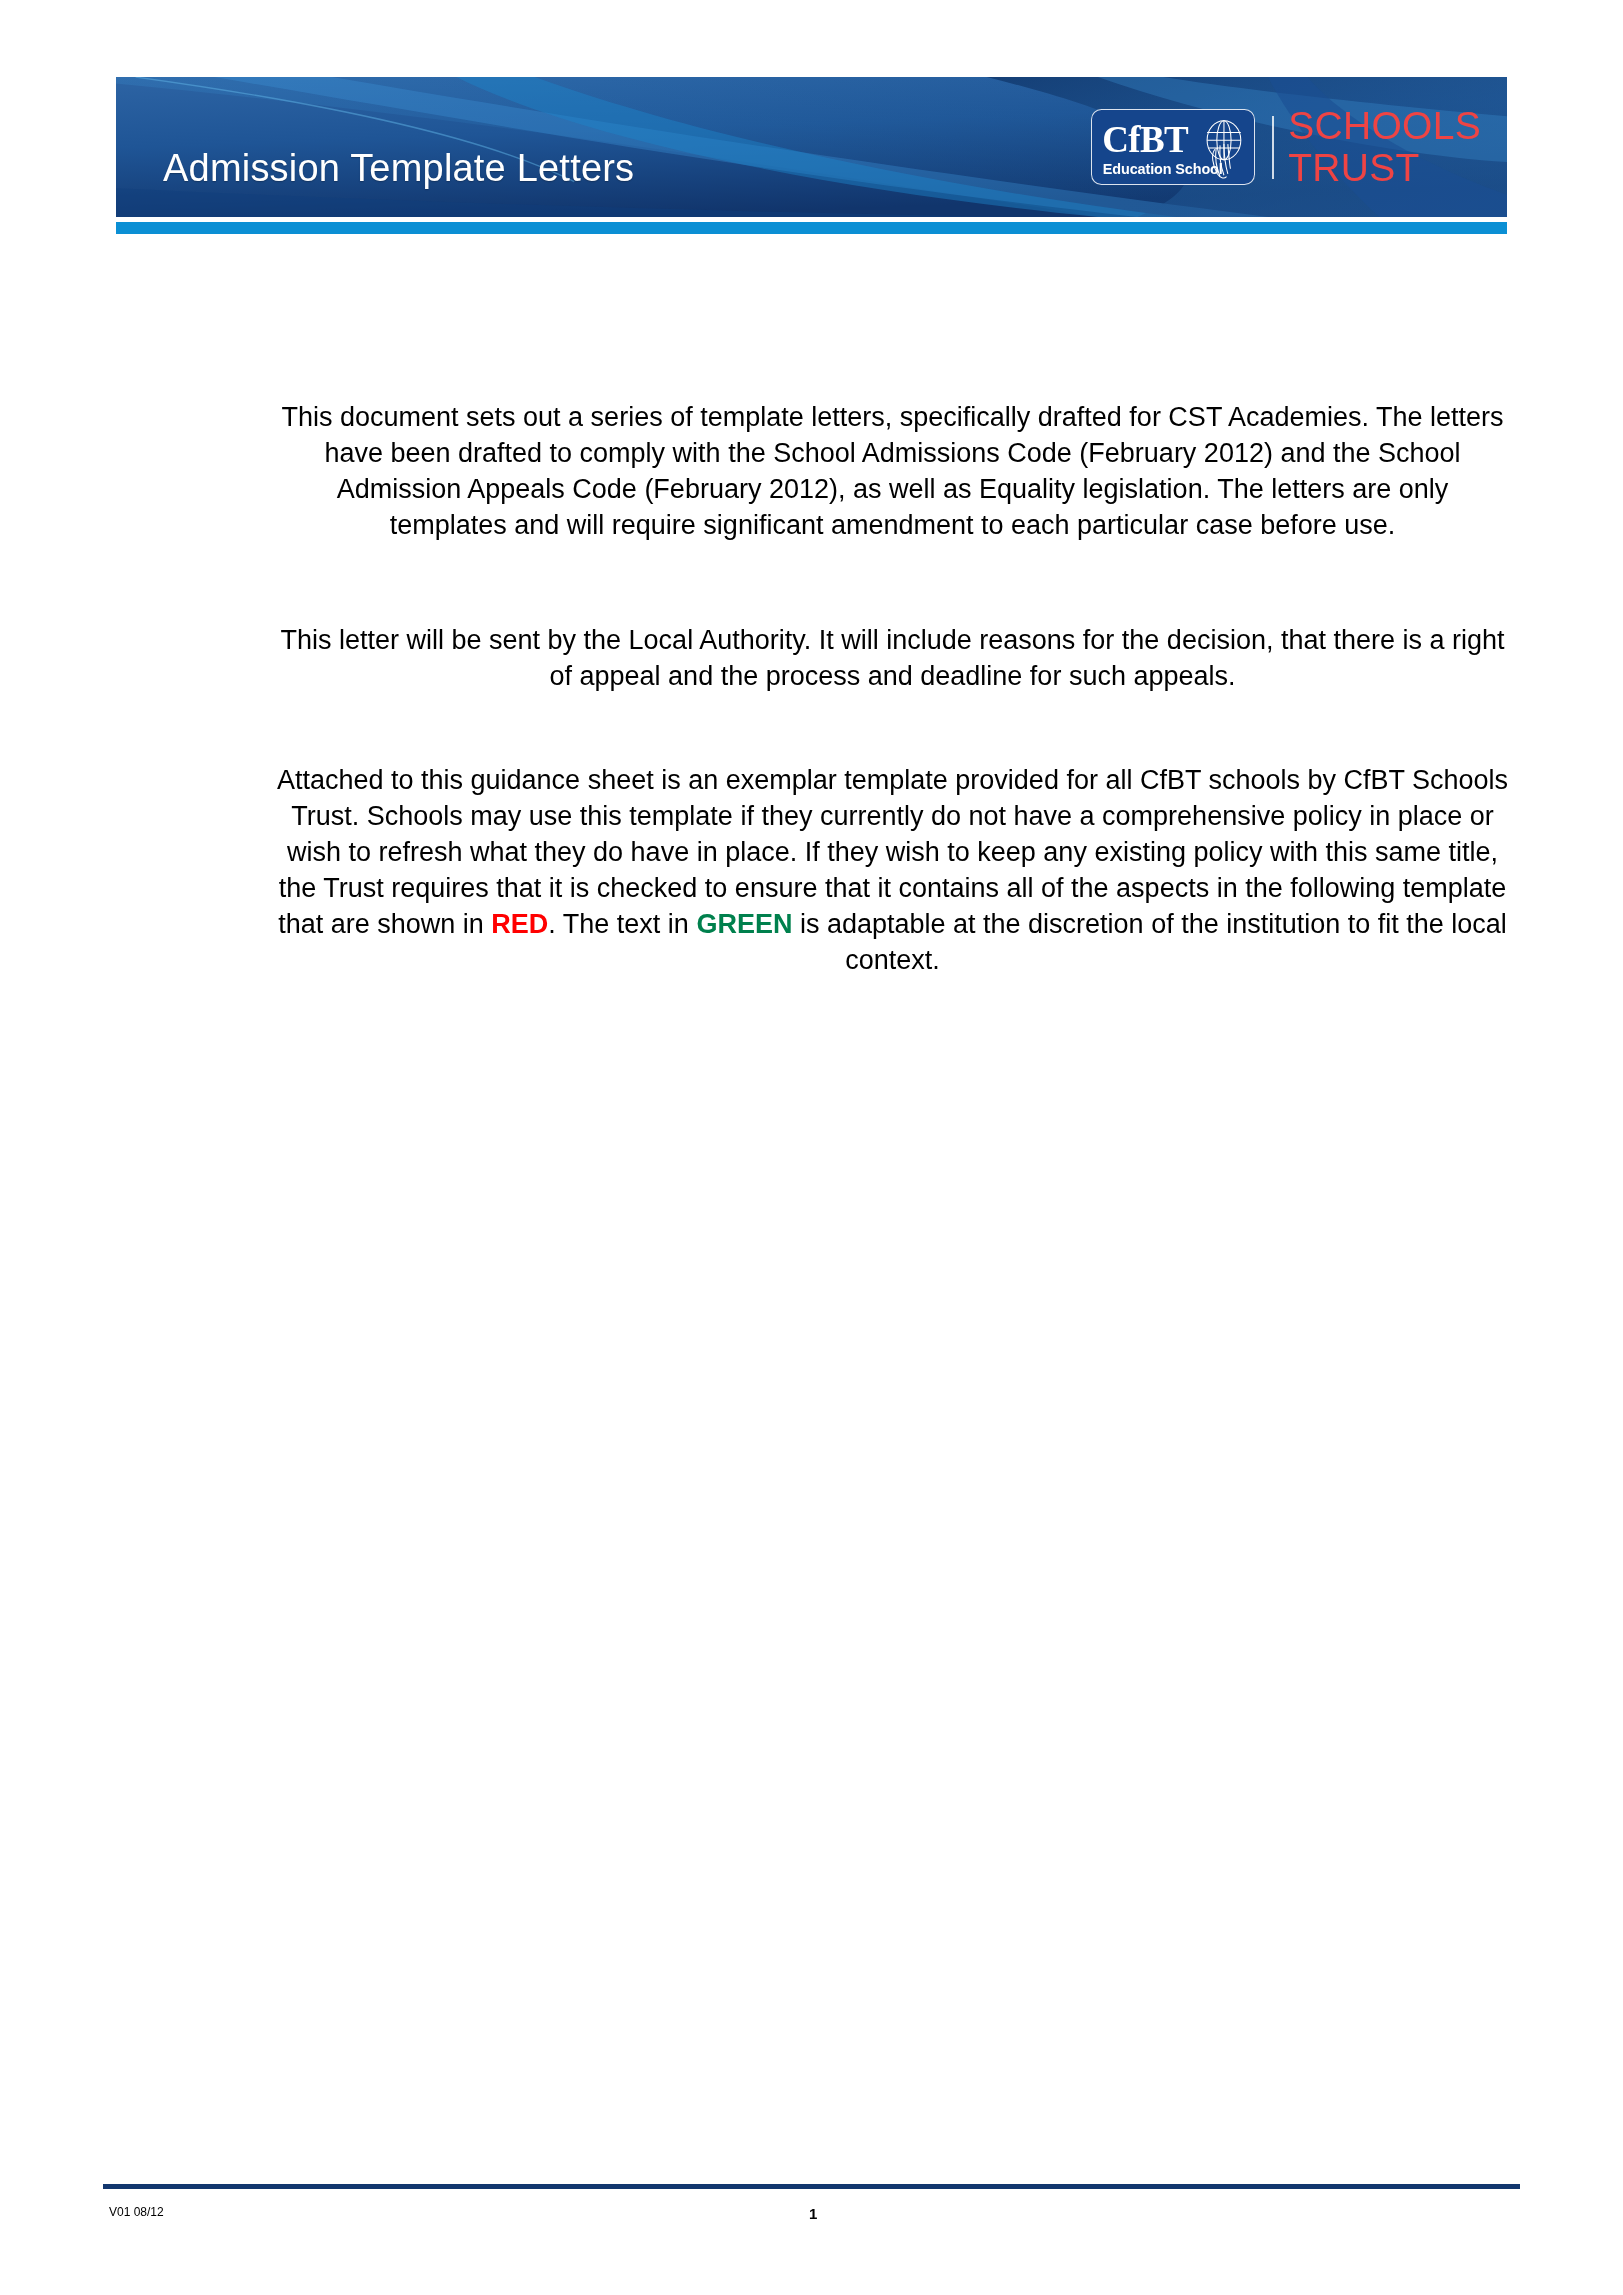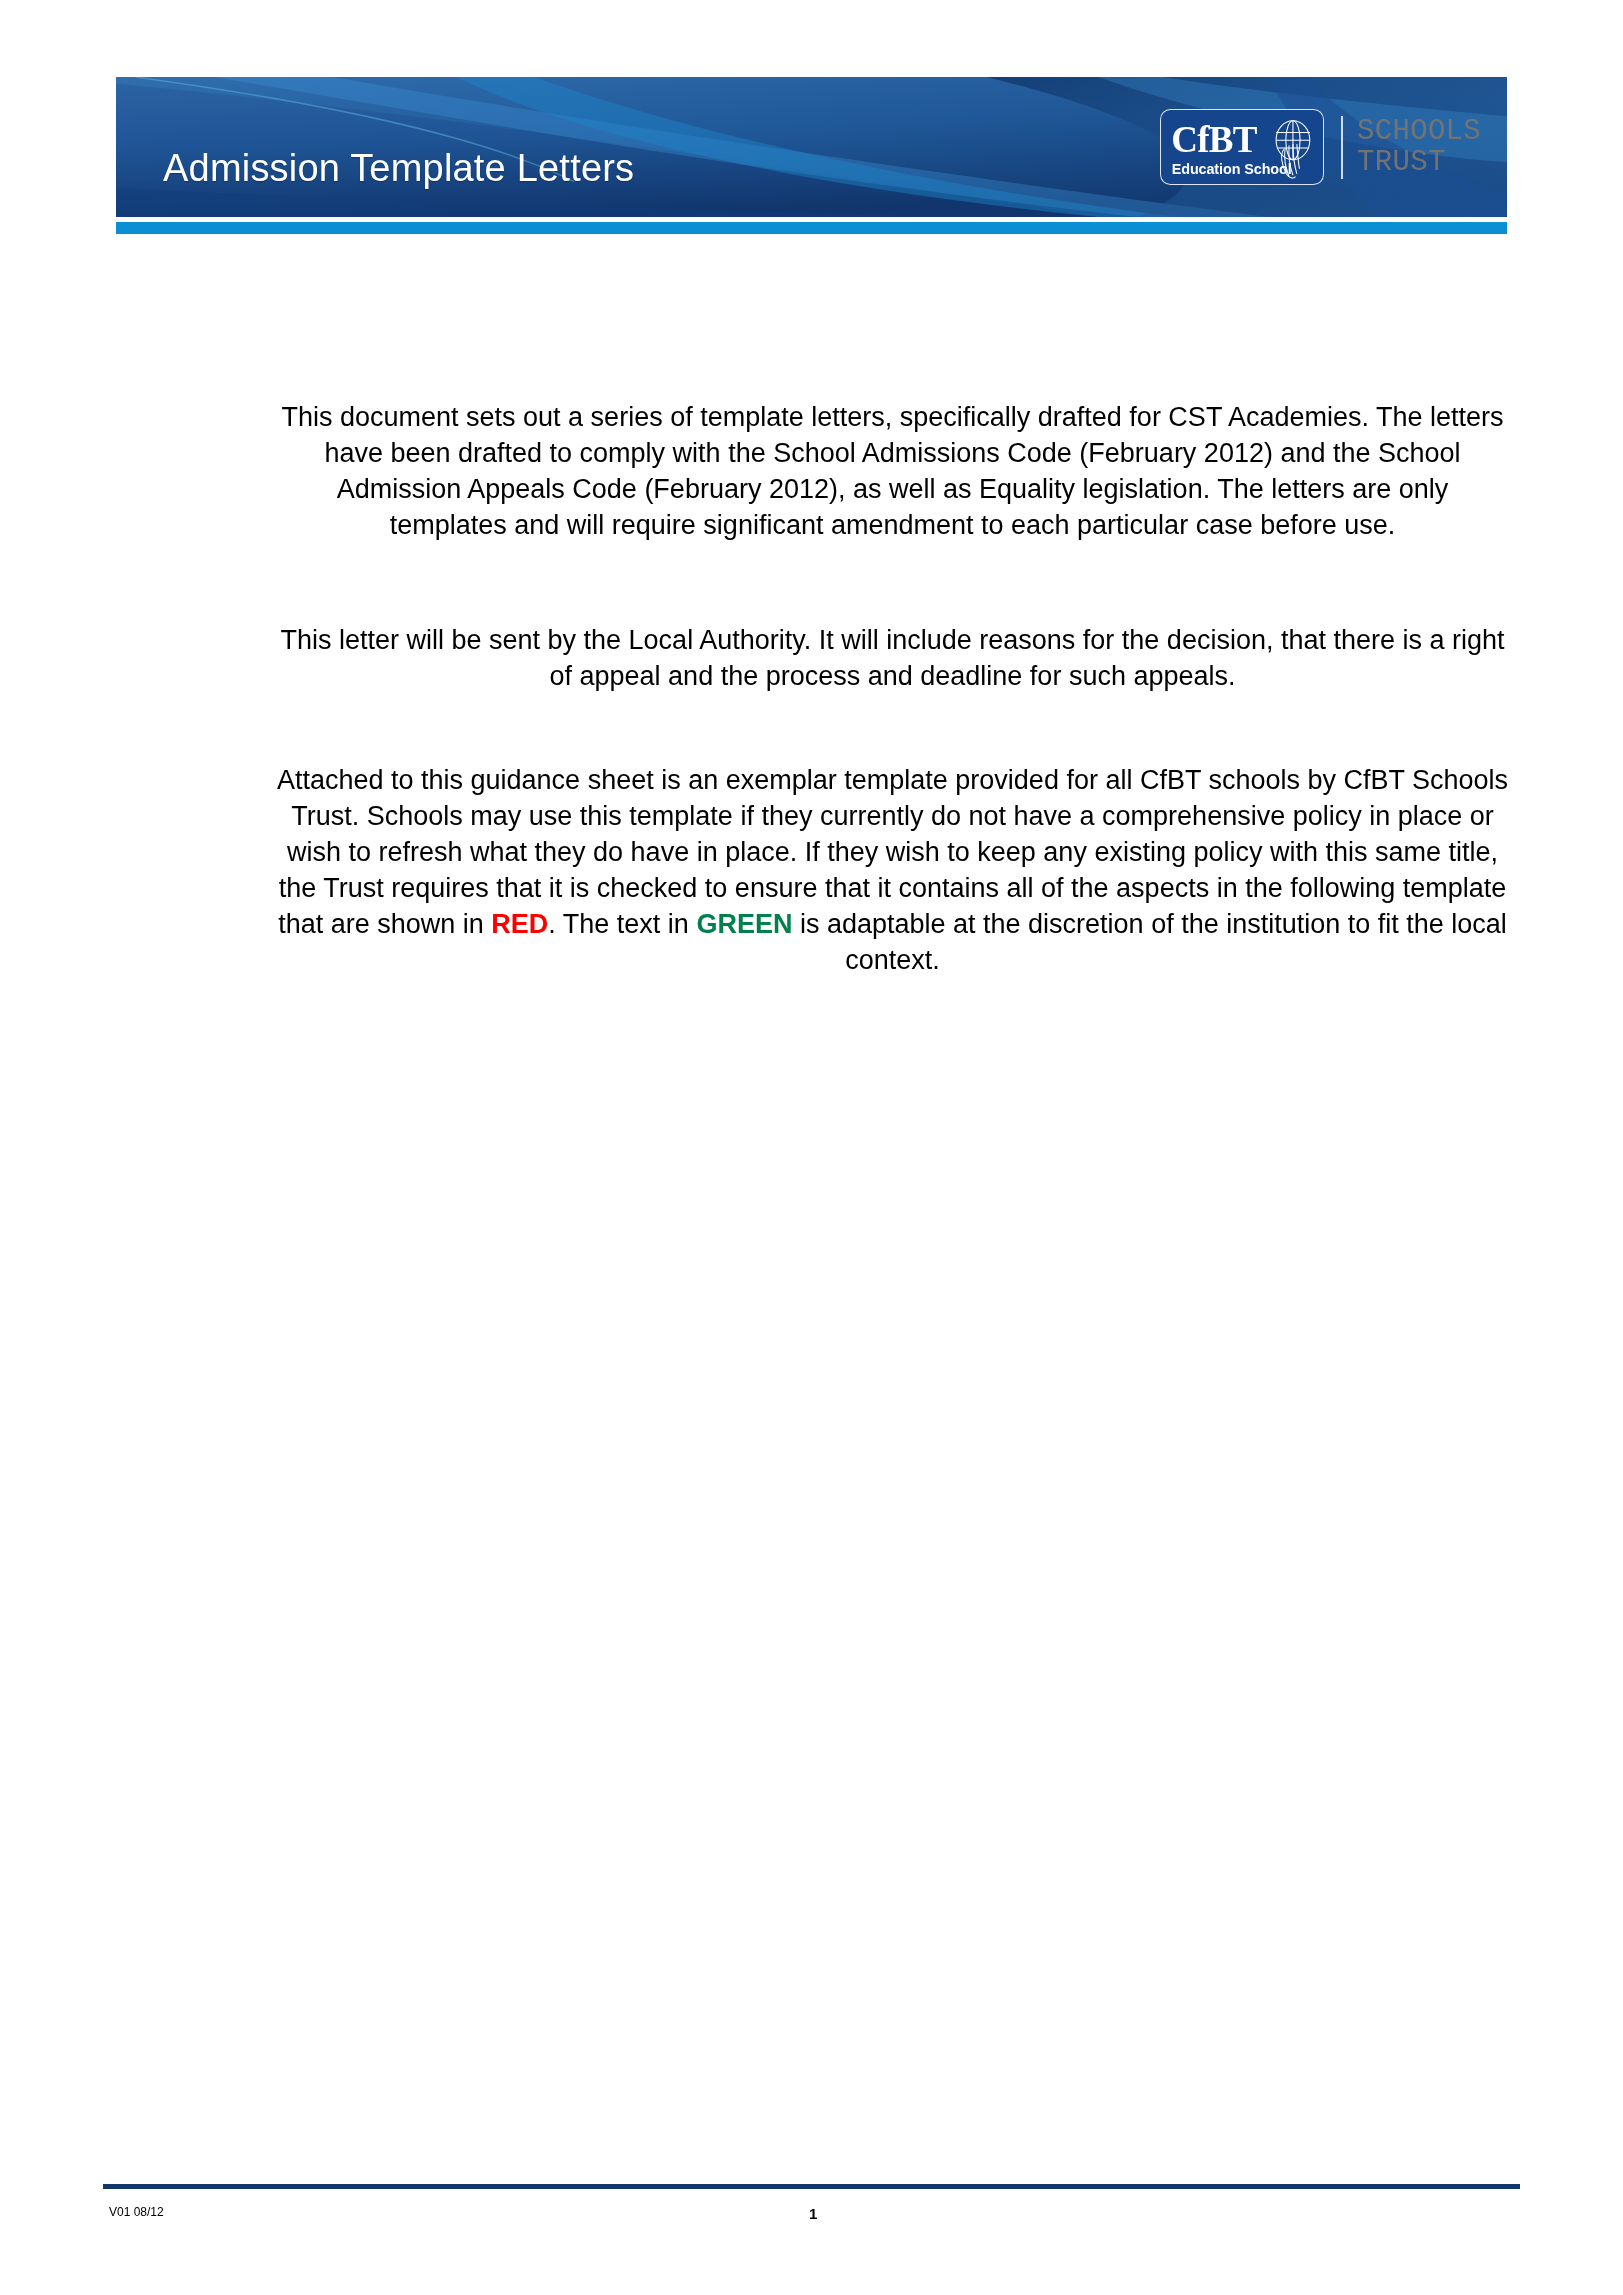--- a/index.html
+++ b/index.html
@@ -95,23 +95,23 @@
     width: 48px;
     height: 68px;
   }
   .logo-divider {
     width: 2px;
     height: 63px;
     background: rgba(255,255,255,0.8);
     margin: 0 14.4px 0 17px;
   }
   .logo-schools {
-    color: #737373;
-    font-family: Liberation Mono, monospace;
-    font-size: 29px;
+    color: #ef4444;
+    font-family: Liberation Sans, sans-serif;
+    font-size: 39px;
     line-height: 1.08;
     letter-spacing: 0.3px;
     white-space: nowrap;
   }
 
   
   .accent-bar {
     position: absolute;
     left: 116px;
     top: 222px;

